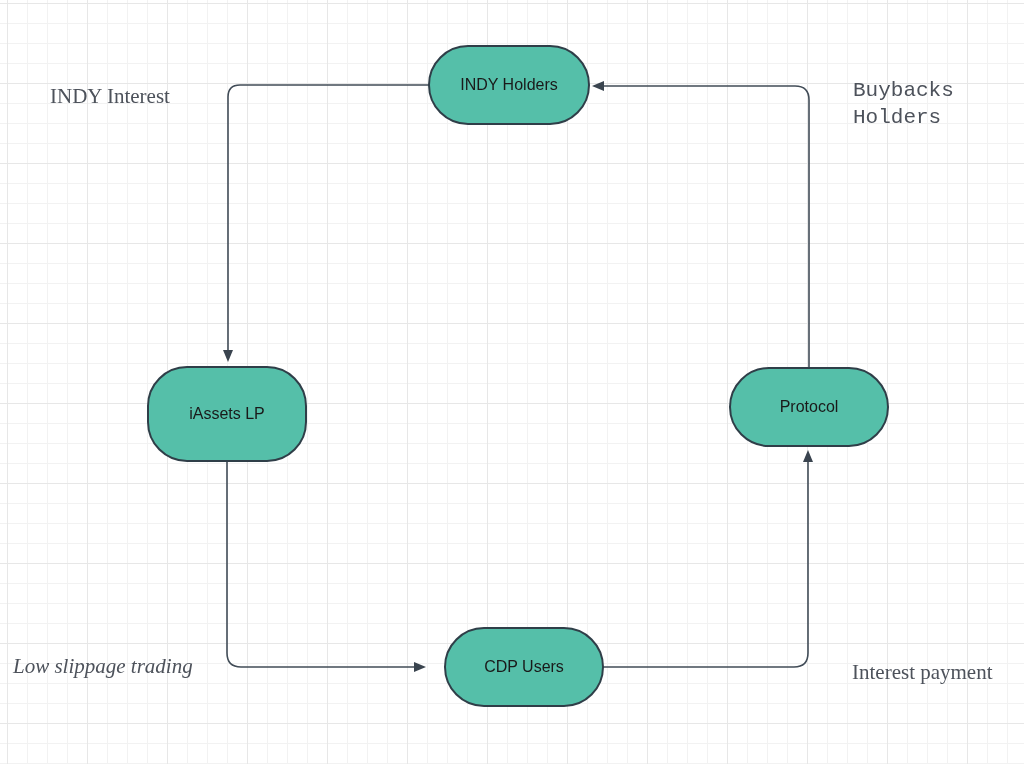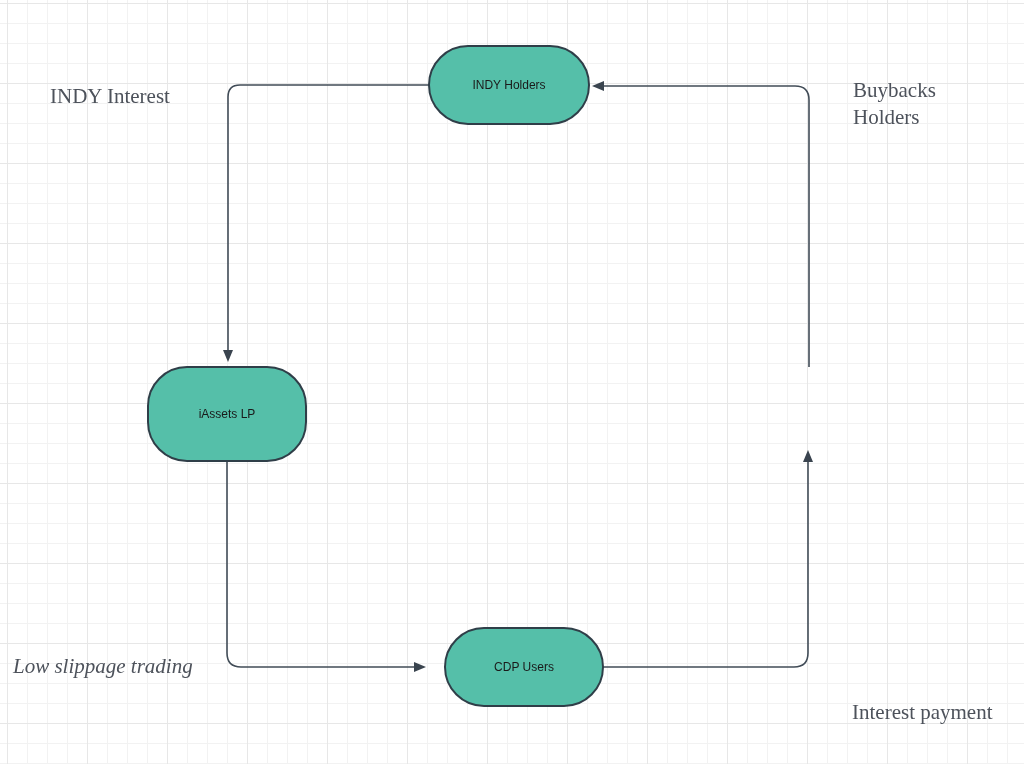--- a/index.html
+++ b/index.html
@@ -50,40 +50,40 @@
   }
   .node {
     position: absolute;
     box-sizing: border-box;
     background: var(--node-fill);
     border: 2px solid var(--node-stroke);
     border-radius: 40px;
     display: flex;
     align-items: center;
     justify-content: center;
-    font-size: 12px;
+    font-size: 16px;
     color: var(--node-text);
     white-space: nowrap;
   }
   .node-indy-holders { left: 428px; top: 45px;  width: 162px; height: 80px; }
   .node-iassets-lp   { left: 147px; top: 366px; width: 160px; height: 96px; }
   .node-protocol     { left: 729px; top: 367px; width: 160px; height: 80px; }
   .node-cdp-users    { left: 444px; top: 627px; width: 160px; height: 80px; }
   .annotation {
     position: absolute;
     font-family: "Liberation Serif", serif;
     font-size: 21px;
     line-height: 27px;
     color: var(--annotation-text);
     white-space: nowrap;
   }
   .ann-indy-emissions   { left: 50px;  top: 83px; }
-  .ann-buybacks-cashflow{ left: 853px; top: 77px; }
+  .ann-buybacks-cashflow{ left: 853px; top: 77px; font-family: Liberation Mono, monospace; }
   .ann-low-slippage     { left: 13px;  top: 653px; font-style: italic; }
-  .ann-interest-payment { left: 852px; top: 659px; margin-top: 40px; }
+  .ann-interest-payment { left: 852px; top: 659px; }
 </style>
 </head>
 <body>
 
 <div class="canvas">
 
   <svg class="edges-layer" width="1024" height="764" viewBox="0 0 1024 764" xmlns="http://www.w3.org/2000/svg">
     <defs>
       <marker id="arrow-end" viewBox="0 0 12 10" refX="0" refY="5" markerWidth="12" markerHeight="10" markerUnits="userSpaceOnUse" orient="auto">
         <path class="arrowhead" d="M0,0 L12,5 L0,10 Z"></path>
@@ -103,20 +103,23 @@
   </svg>
 
   <div class="node node-indy-holders">
     <span>INDY Holders</span>
   </div>
 
   <div class="node node-iassets-lp">
     <span>iAssets LP</span>
   </div>
 
+  <div class="node node-protocol">
+    <span>Protocol</span>
+  </div>
 
   <div class="node node-cdp-users">
     <span>CDP Users</span>
   </div>
 
   <div class="annotation ann-indy-emissions">
     <span>INDY Interest</span>
   </div>
 
   <div class="annotation ann-buybacks-cashflow">

